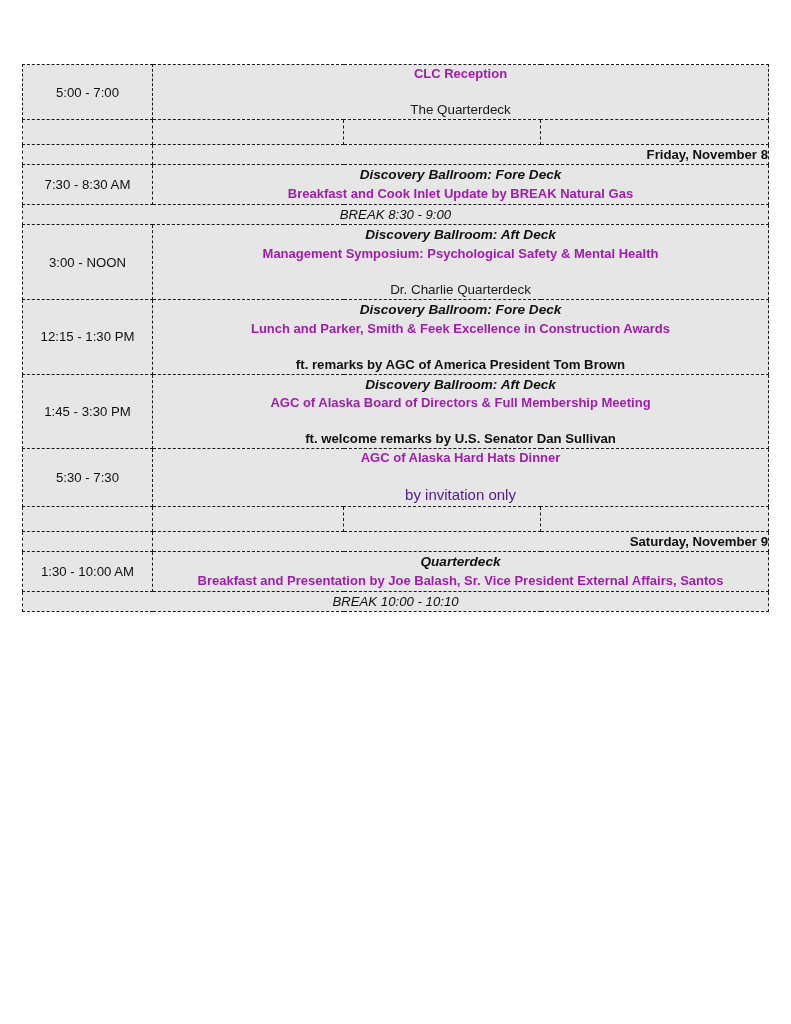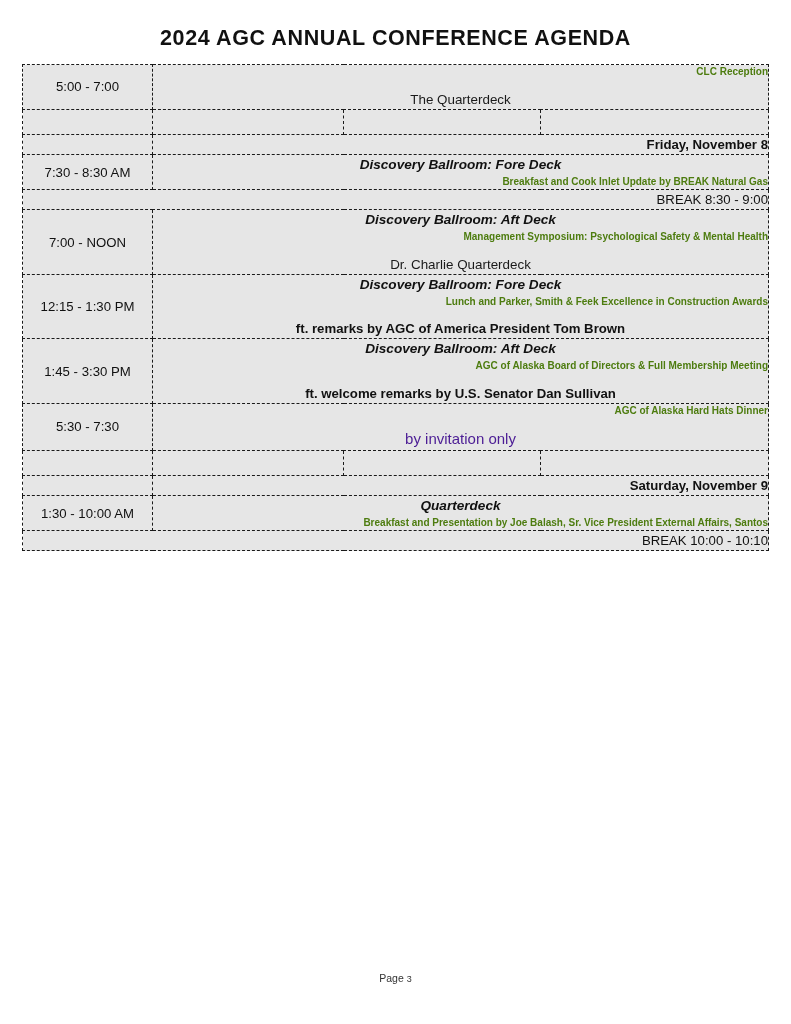--- a/index.html
+++ b/index.html
@@ -70,35 +70,34 @@
 
   .content-cell {
     text-align: center;
     padding: 9px 10px;
   }
 
   .line {
     display: block;
     text-align: center;
   }
-  .line + .line { margin-top: 10px; text-align: center; }
+  .line + .line { margin-top: 16px; text-align: center; }
 
   .venue {
     font-style: italic;
     font-weight: bold;
     font-size: 13.6px;
     color: #111111;
   }
   .gap-lg { height: 17px; }
 
   .headline {
     font-weight: bold;
-    font-size: 10px;
-    color: #4d7c0f;
-    text-align: right;
+    font-size: 13px;
+    color: #a21caf;
   }
   .sub-plain {
     font-weight: normal;
     font-size: 13.4px;
     color: #1a1a1a;
   }
   .sub-ital {
     font-weight: bold;
     font-size: 13.2px;
     color: #111111;
@@ -111,21 +110,22 @@
 
   .day-cell {
     text-align: right;
     font-weight: bold;
     font-size: 13.6px;
     color: #ee1c25;
     padding: 4px 0 5px 0;
   }
 
   .break-cell {
-    text-align: right;
+    text-align: center;
+    font-style: italic;
     font-size: 14px;
     color: #1a1a1a;
     padding: 4px 0 5px 0;
   }
 
   .spacer-cell {
     height: 24px;
   }
 
   .page-footer {
@@ -138,21 +138,20 @@
     color: #333333;
     font-family: "Liberation Sans", sans-serif;
   }
   .page-footer .pg-num { font-size: 9px; }
 </style>
 </head>
 <body>
 
 <div class="page">
 
-  <div class="doc-title">2024 AGC ANNUAL CONFERENCE AGENDA</div>
 
   <table class="agenda-table">
     <colgroup>
       <col class="col-time">
       <col class="col-b">
       <col class="col-c">
       <col class="col-d">
     </colgroup>
     <tbody>
 
@@ -183,21 +182,21 @@
           <span class="gap-lg"></span>
           <span class="line headline">Breakfast and Cook Inlet Update by BREAK Natural Gas</span>
         </td>
       </tr>
 
       <tr>
         <td class="break-cell" colspan="4">BREAK 8:30 - 9:00</td>
       </tr>
 
       <tr>
-        <td class="time-cell">7:00 - NOON</td>
+        <td class="time-cell">3:00 - NOON</td>
         <td class="content-cell" colspan="3">
           <span class="line venue">Discovery Ballroom: Aft Deck</span>
           <span class="gap-lg"></span>
           <span class="line headline">Management Symposium: Psychological Safety &amp; Mental Health</span>
           <span class="line sub-plain">Dr. Charlie Quarterdeck</span>
         </td>
       </tr>
 
       <tr>
         <td class="time-cell">12:15 - 1:30 PM</td>
@@ -248,18 +247,14 @@
         </td>
       </tr>
 
       <tr>
         <td class="break-cell" colspan="4">BREAK 10:00 - 10:10</td>
       </tr>
 
     </tbody>
   </table>
 
-  <div class="page-footer">
-    <span>Page</span>
-    <span class="pg-num">3</span>
-  </div>
 
 </div>
 
 </body></html>

